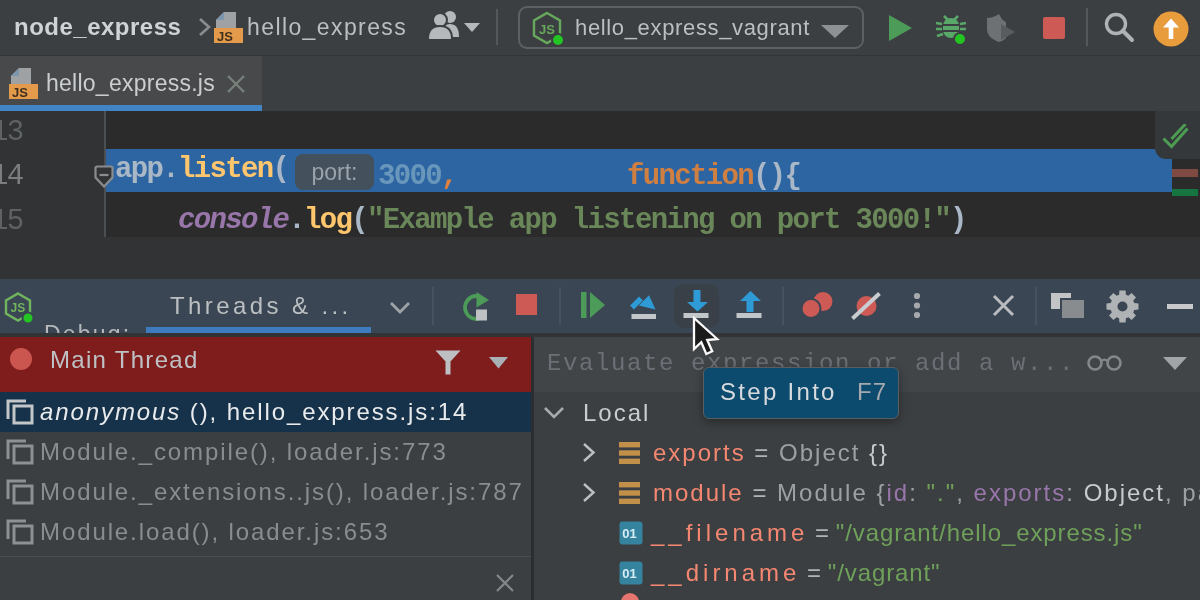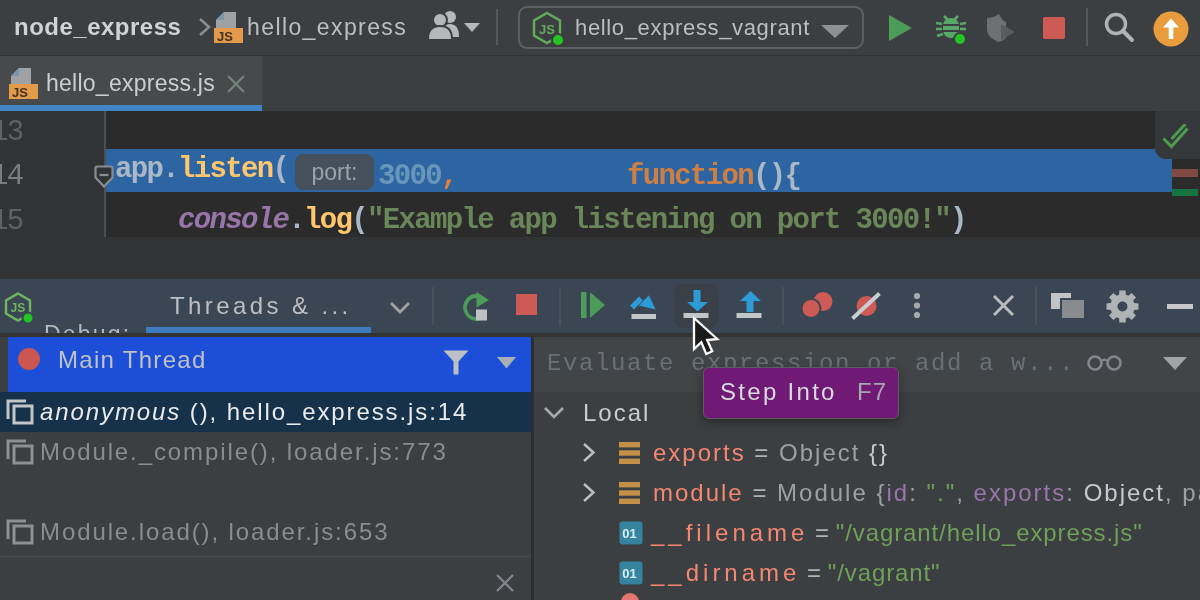--- a/index.html
+++ b/index.html
@@ -9,21 +9,21 @@
   .mono{font-family:"Liberation Mono",monospace;}
   #topbar{left:0;top:0;width:1200px;height:55px;background:#3C3F41;}
   #tabbar{left:0;top:55px;width:1200px;height:56px;background:#3C3F41;border-top:1px solid #323537;}
   #tab{left:0;top:0;width:262px;height:50px;background:#47494B;}
   #tabline{left:0;top:49px;width:262px;height:6px;background:#4384C6;}
   #editor{left:0;top:111px;width:1200px;height:126px;background:#2B2B2B;}
   #gutter{left:0;top:0;width:104px;height:126px;background:#313335;border-right:2px solid #4C4F51;}
   #strip{left:0;top:237px;width:1200px;height:42px;background:#313335;}
   #dtoolbar{left:0;top:279px;width:1200px;height:54px;background:#3A4653;}
   #seam2{left:0;top:333px;width:1200px;height:4px;background:#313335;}
-  #lhead{left:8px;top:337px;width:531px;height:55px;background:#1d4ed8;}
+  #lhead{left:0;top:337px;width:531px;height:55px;background:#7f1d1d;}
   #rhead{left:534px;top:337px;width:666px;height:55px;background:#424548;border-bottom:2px solid #323639;}
   #llist{left:0;top:392px;width:531px;height:208px;background:#3C3F41;}
   #rlist{left:534px;top:392px;width:666px;height:208px;background:#3C3F41;overflow:hidden;}
   #vdiv{left:531px;top:337px;width:3px;height:263px;background:#2B2E30;}
   .row{position:absolute;left:0;width:531px;height:40px;}
   .rrow{position:absolute;left:0;width:567px;height:40px;white-space:pre;}
   .sel{background:#16324A;}
   .ftext{position:absolute;left:40px;top:6px;font-size:24px;letter-spacing:1.9px;color:#8A8D90;white-space:pre;}
   .code{position:absolute;white-space:pre;font-family:"Liberation Mono",monospace;
       font-size:29px;letter-spacing:-1.65px;font-weight:bold;color:#A9B7C6;line-height:30px;}
@@ -227,20 +227,27 @@
       </svg>
       <div class="ftext" style="color:#E8EAEC;"><i>anonymous</i> (), hello_express.js:14</div>
     </div>
     <div class="row" style="top:40px;">
       <svg class="abs" style="left:6px;top:7px;" width="29" height="26" viewBox="0 0 29 26">
         <path d="M2 20 L2 2 L20 2" stroke="#8E9194" stroke-width="3" fill="none"></path>
         <rect x="8" y="7" width="18" height="17" fill="none" stroke="#8E9194" stroke-width="3"></rect>
       </svg>
       <div class="ftext">Module._compile(), loader.js:773</div>
     </div>
+    <div class="row" style="top:80px;">
+      <svg class="abs" style="left:6px;top:7px;" width="29" height="26" viewBox="0 0 29 26">
+        <path d="M2 20 L2 2 L20 2" stroke="#8E9194" stroke-width="3" fill="none"></path>
+        <rect x="8" y="7" width="18" height="17" fill="none" stroke="#8E9194" stroke-width="3"></rect>
+      </svg>
+      <div class="ftext">Module._extensions..js(), loader.js:787</div>
+    </div>
     <div class="row" style="top:120px;">
       <svg class="abs" style="left:6px;top:7px;" width="29" height="26" viewBox="0 0 29 26">
         <path d="M2 20 L2 2 L20 2" stroke="#8E9194" stroke-width="3" fill="none"></path>
         <rect x="8" y="7" width="18" height="17" fill="none" stroke="#8E9194" stroke-width="3"></rect>
       </svg>
       <div class="ftext">Module.load(), loader.js:653</div>
     </div>
     <div class="abs" style="top:164px;left:0;width:531px;height:44px;border-top:1px solid #4B4E50;">
       <svg class="abs" style="left:494px;top:15px;" width="22" height="22" viewBox="0 0 22 22">
         <path d="M3 3 L19 19 M19 3 L3 19" stroke="#85888B" stroke-width="2.2"></path>
@@ -299,20 +306,20 @@
       <svg class="abs" style="left:85px;top:9px;" width="24" height="24" viewBox="0 0 24 24">
         <rect x="0.5" y="0.5" width="23" height="23" rx="3" fill="#35839F"></rect>
         <text x="3.2" y="17" font-family="Liberation Sans" font-size="13" font-weight="bold" fill="#D6EDF5">01</text>
       </svg>
       <div class="abs" style="left:117px;top:7px;font-size:24px;white-space:pre;"><span style="color:#F48771;letter-spacing:4px;">__dirname</span><span style="color:#B0B3B5"> = </span><span style="color:#6FA05A;letter-spacing:0.9px;">"/vagrant"</span></div>
     </div>
     <div class="abs" style="left:87px;top:201px;width:18px;height:18px;border-radius:50%;background:#E5756F;"></div>
   </div>
   <div class="abs" id="vdiv"></div>
 
-  <div class="abs" style="left:703px;top:367px;width:194px;height:50px;background:#701a75;border:1px solid #5A5E60;border-radius:6px;box-shadow:0 3px 10px rgba(0,0,0,0.35);">
+  <div class="abs" style="left:703px;top:367px;width:194px;height:50px;background:#0c4a6e;border:1px solid #5A5E60;border-radius:6px;box-shadow:0 3px 10px rgba(0,0,0,0.35);">
     <span class="abs" style="left:16px;top:10px;font-size:24px;letter-spacing:2.3px;color:#D8DBDE;">Step Into</span>
     <span class="abs" style="left:153px;top:10px;font-size:24px;letter-spacing:1px;color:#A5A9AF;">F7</span>
   </div>
   <svg class="abs" style="left:690px;top:316px;" width="33" height="42" viewBox="0 0 33 42">
     <path d="M4 2 L4 33 L11.3 26.2 L16.3 38 L22.2 35.3 L17.2 24 L27.2 23 Z" fill="#1B1B1B" stroke="#FAFAFA" stroke-width="2.3"></path>
   </svg>
 </div>
 
 </body></html>

